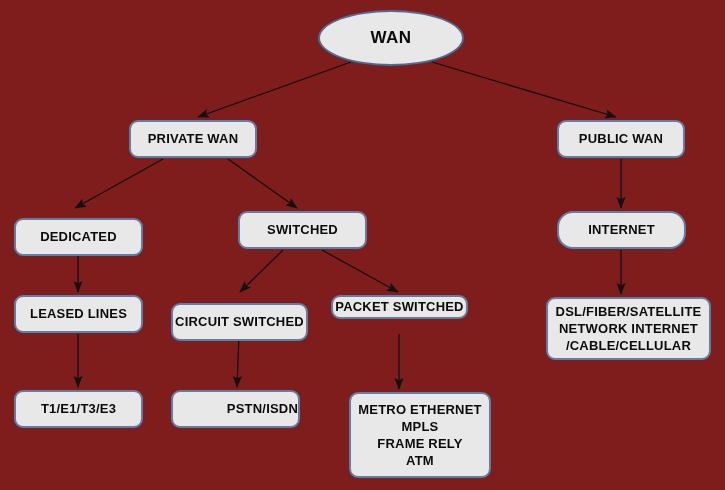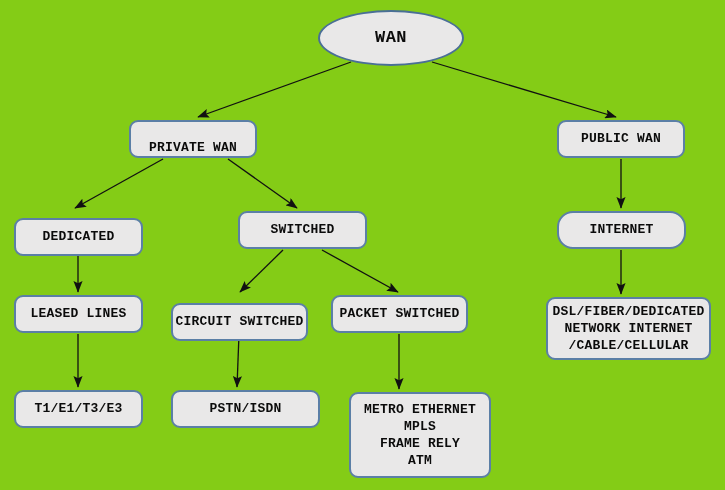--- a/index.html
+++ b/index.html
@@ -4,23 +4,23 @@
 <style>
   html, body {
     margin: 0;
     padding: 0;
     background: #e6e5e5;
   }
   #diagram-root {
     position: relative;
     width: 725px;
     height: 490px;
-    background: #84cc16;
+    background: #7f1d1d;
     overflow: hidden;
-    font-family: Liberation Mono, monospace;
+    font-family: Liberation Sans, sans-serif;
   }
   #edges-layer {
     position: absolute;
     left: 0;
     top: 0;
     width: 725px;
     height: 490px;
   }
   .node {
     position: absolute;
@@ -75,53 +75,53 @@
         <line x1="78" y1="334" x2="78" y2="387" stroke="#111111" stroke-width="1.3" marker-end="url(#arrowhead)"></line>
         <line x1="239" y1="334" x2="237" y2="387" stroke="#111111" stroke-width="1.3" marker-end="url(#arrowhead)"></line>
         <line x1="399" y1="334" x2="399" y2="389" stroke="#111111" stroke-width="1.3" marker-end="url(#arrowhead)"></line>
       </g>
   </svg>
 
   <div id="nodes-layer">
       <div class="node root" style="left: 318px; top: 10px; width: 146px; height: 56px;">
         <span class="line">WAN</span>
       </div>
-      <div class="node" style="left: 129px; top: 120px; width: 128px; height: 38px; justify-content: flex-end;">
+      <div class="node" style="left: 129px; top: 120px; width: 128px; height: 38px;">
         <span class="line">PRIVATE WAN</span>
       </div>
       <div class="node" style="left: 557px; top: 120px; width: 128px; height: 38px;">
         <span class="line">PUBLIC WAN</span>
       </div>
       <div class="node" style="left: 14px; top: 218px; width: 129px; height: 38px;">
         <span class="line">DEDICATED</span>
       </div>
       <div class="node" style="left: 238px; top: 211px; width: 129px; height: 38px;">
         <span class="line">SWITCHED</span>
       </div>
       <div class="node" style="left: 557px; top: 211px; width: 129px; height: 38px; border-radius: 16px;">
         <span class="line">INTERNET</span>
       </div>
       <div class="node" style="left: 14px; top: 295px; width: 129px; height: 38px;">
         <span class="line">LEASED LINES</span>
       </div>
       <div class="node" style="left: 171px; top: 295px; width: 137px; height: 38px; margin-top: 8px;">
         <span class="line">CIRCUIT SWITCHED</span>
       </div>
-      <div class="node" style="left: 331px; top: 295px; width: 137px; height: 38px;">
+      <div class="node" style="left: 331px; top: 295px; width: 137px; height: 24px;">
         <span class="line">PACKET SWITCHED</span>
       </div>
       <div class="node" style="left: 546px; top: 297px; width: 165px; height: 63px;">
-        <span class="line">DSL/FIBER/DEDICATED</span>
+        <span class="line">DSL/FIBER/SATELLITE</span>
         <span class="line">NETWORK INTERNET</span>
         <span class="line">/CABLE/CELLULAR</span>
       </div>
       <div class="node" style="left: 14px; top: 390px; width: 129px; height: 38px;">
         <span class="line">T1/E1/T3/E3</span>
       </div>
-      <div class="node" style="left: 171px; top: 390px; width: 149px; height: 38px;">
+      <div class="node" style="left: 171px; top: 390px; width: 129px; height: 38px; align-items: flex-end;">
         <span class="line">PSTN/ISDN</span>
       </div>
       <div class="node" style="left: 329px; top: 392px; width: 142px; height: 86px; margin-left: 20px;">
         <span class="line">METRO ETHERNET</span>
         <span class="line">MPLS</span>
         <span class="line">FRAME RELY</span>
         <span class="line">ATM</span>
       </div>
     </div>
 

